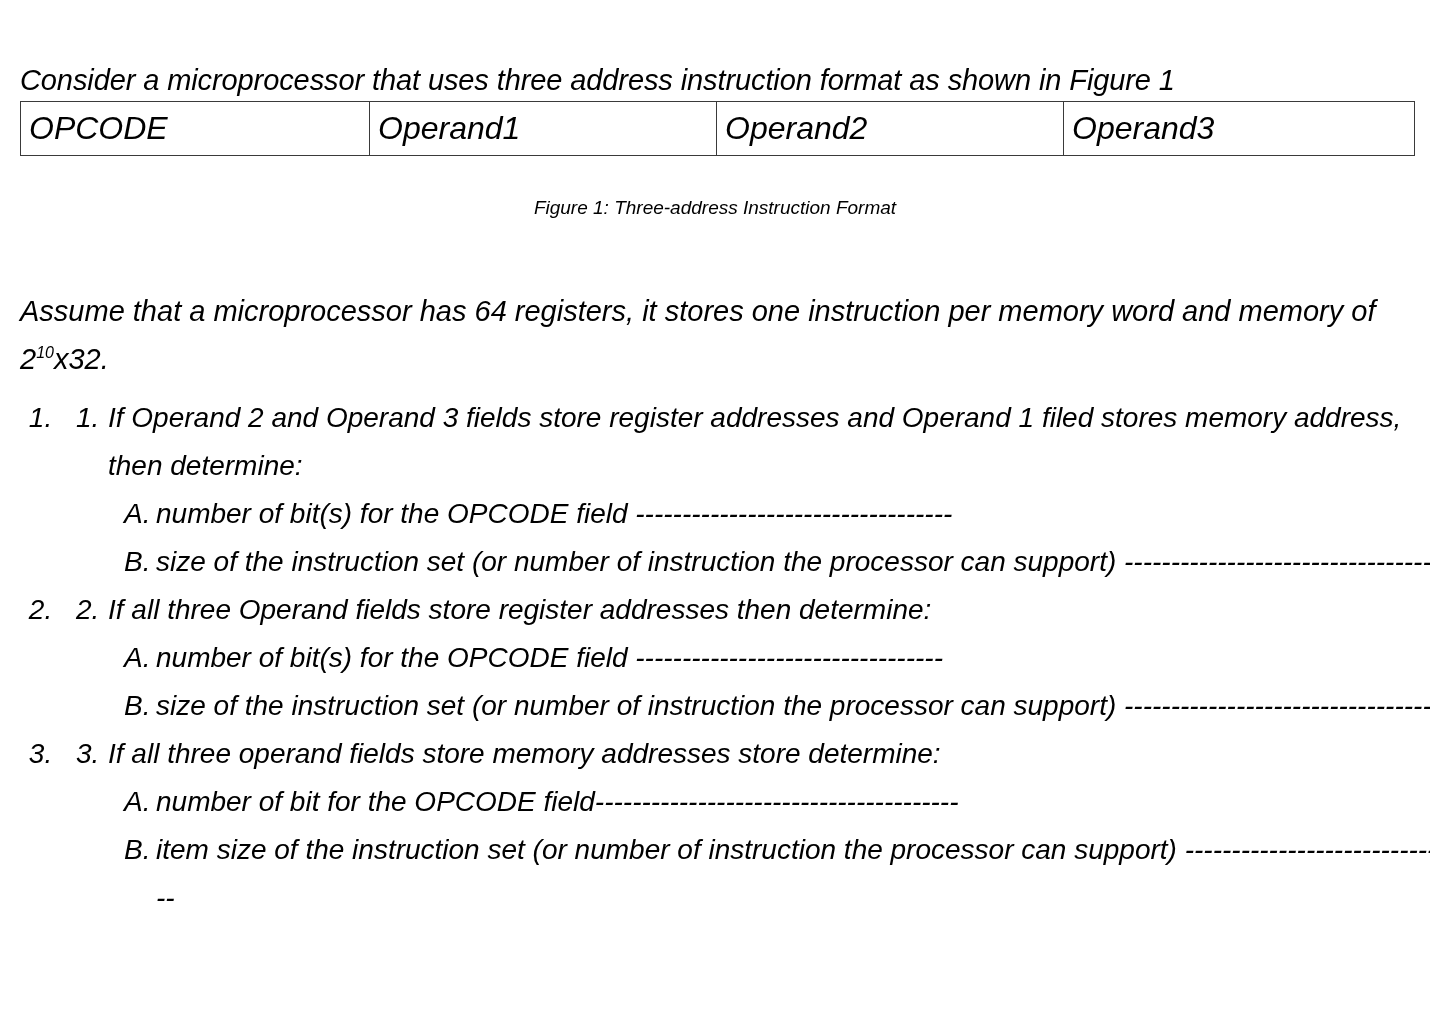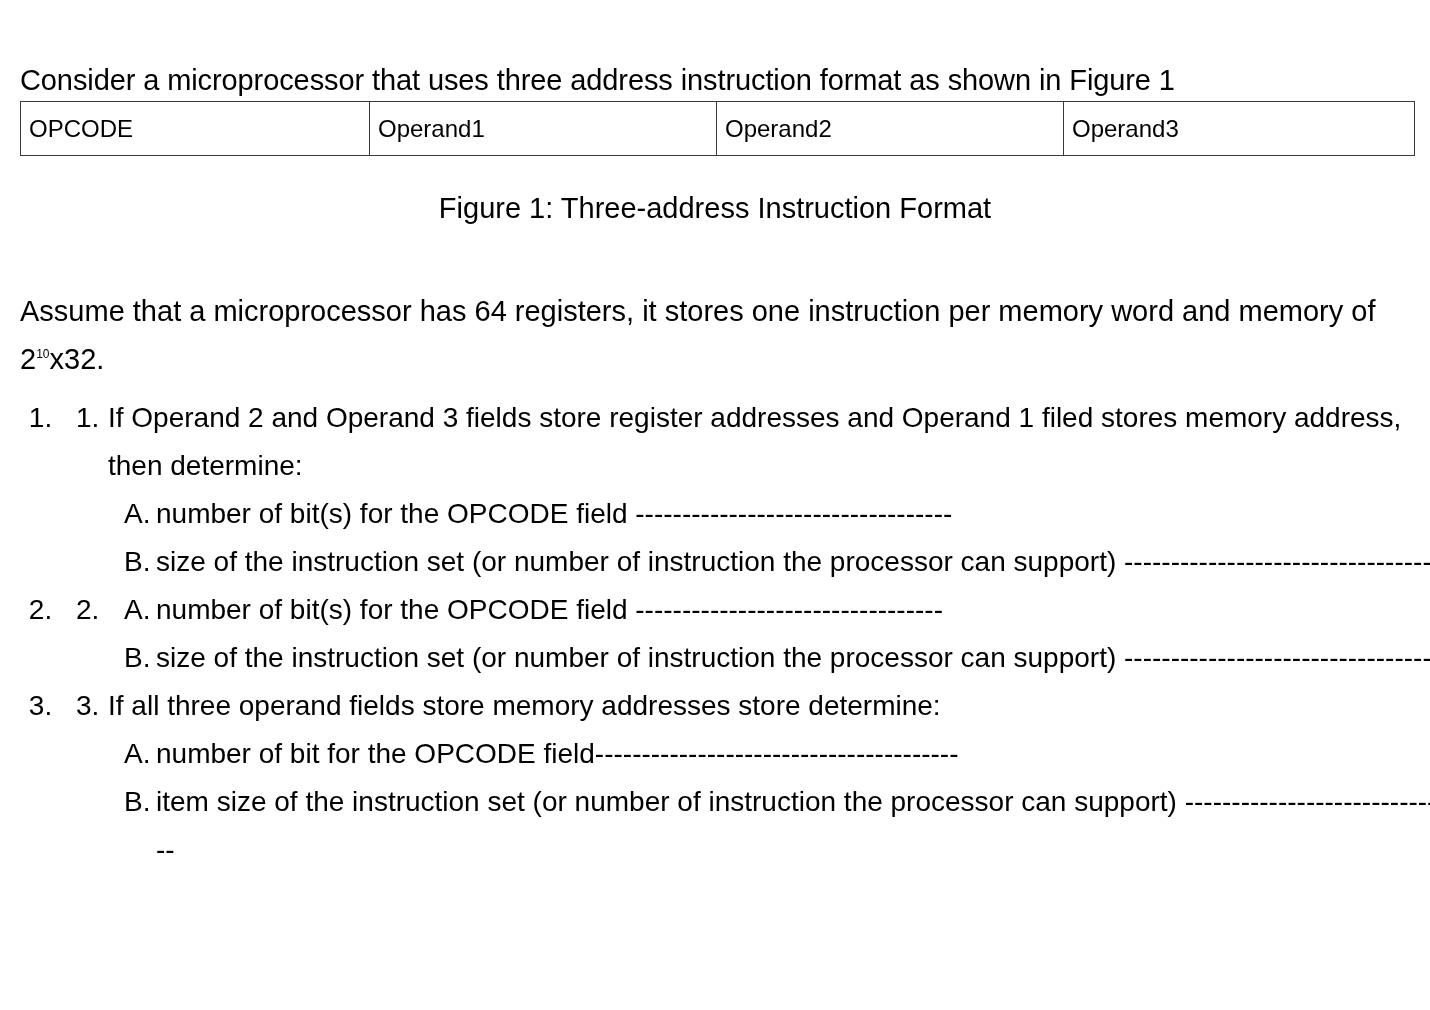--- a/index.html
+++ b/index.html
@@ -15,20 +15,21 @@
     font-family: "Liberation Sans", sans-serif;
     color: #000000;
     overflow: hidden;
   }
   .page {
     position: relative;
     width: 1430px;
     height: 718px;
     box-sizing: border-box;
     padding: 12px;
+    font-style: italic;
   }
 
   
   .intro {
     position: absolute;
     left: 20px;
     top: 30px;
     width: 1390px;
     font-size: 29px;
     line-height: 42px;
@@ -41,52 +42,52 @@
     left: 20px;
     top: 101px;
     width: 1358px;
     border-collapse: collapse;
     table-layout: fixed;
   }
   .fmt-table td {
     border: 1.5px solid #3a3a3a;
     height: 53px;
     padding: 0 0 0 8px;
-    font-size: 24px;
+    font-size: 32px;
     line-height: 53px;
     vertical-align: middle;
     white-space: nowrap;
   }
   .col-a { width: 340px; }
   .col-b { width: 338px; }
   .col-c { width: 338px; margin-left: 32px; }
   .col-d { width: 342px; }
 
   
   .caption {
     position: absolute;
     left: 0;
     top: 188px;
     width: 1430px;
     text-align: center;
-    font-size: 29px;
+    font-size: 19px;
     line-height: 40px;
   }
 
   
   .assume {
     position: absolute;
     left: 20px;
     top: 258px;
     width: 1390px;
     font-size: 29px;
     line-height: 48px;
   }
   .assume sup {
-    font-size: 12px;
+    font-size: 16px;
     vertical-align: super;
     line-height: 0;
   }
 
   
   .qlist {
     position: absolute;
     left: 20px;
     top: 378px;
     width: 1400px;
@@ -165,21 +166,21 @@
           <span class="subletter">A.</span><span class="dashes">number of bit(s) for the OPCODE field ----------------------------------</span>
         </div>
         <div class="subitem">
           <span class="subletter">B.</span><span class="dashes">size of the instruction set (or number of instruction the processor can support) ------------------------------------</span>
         </div>
       </div>
     </li>
 
     <li class="qitem">
       <div class="qitem-head">
-        <span class="qnum">2.</span>
+        <span class="qnum">2.</span><span>If all three Operand fields store register addresses then determine:</span>
       </div>
       <div class="sublist">
         <div class="subitem">
           <span class="subletter">A.</span><span class="dashes">number of bit(s) for the OPCODE field ---------------------------------</span>
         </div>
         <div class="subitem">
           <span class="subletter">B.</span><span class="dashes">size of the instruction set (or number of instruction the processor can support) -------------------------------------</span>
         </div>
       </div>
     </li>

